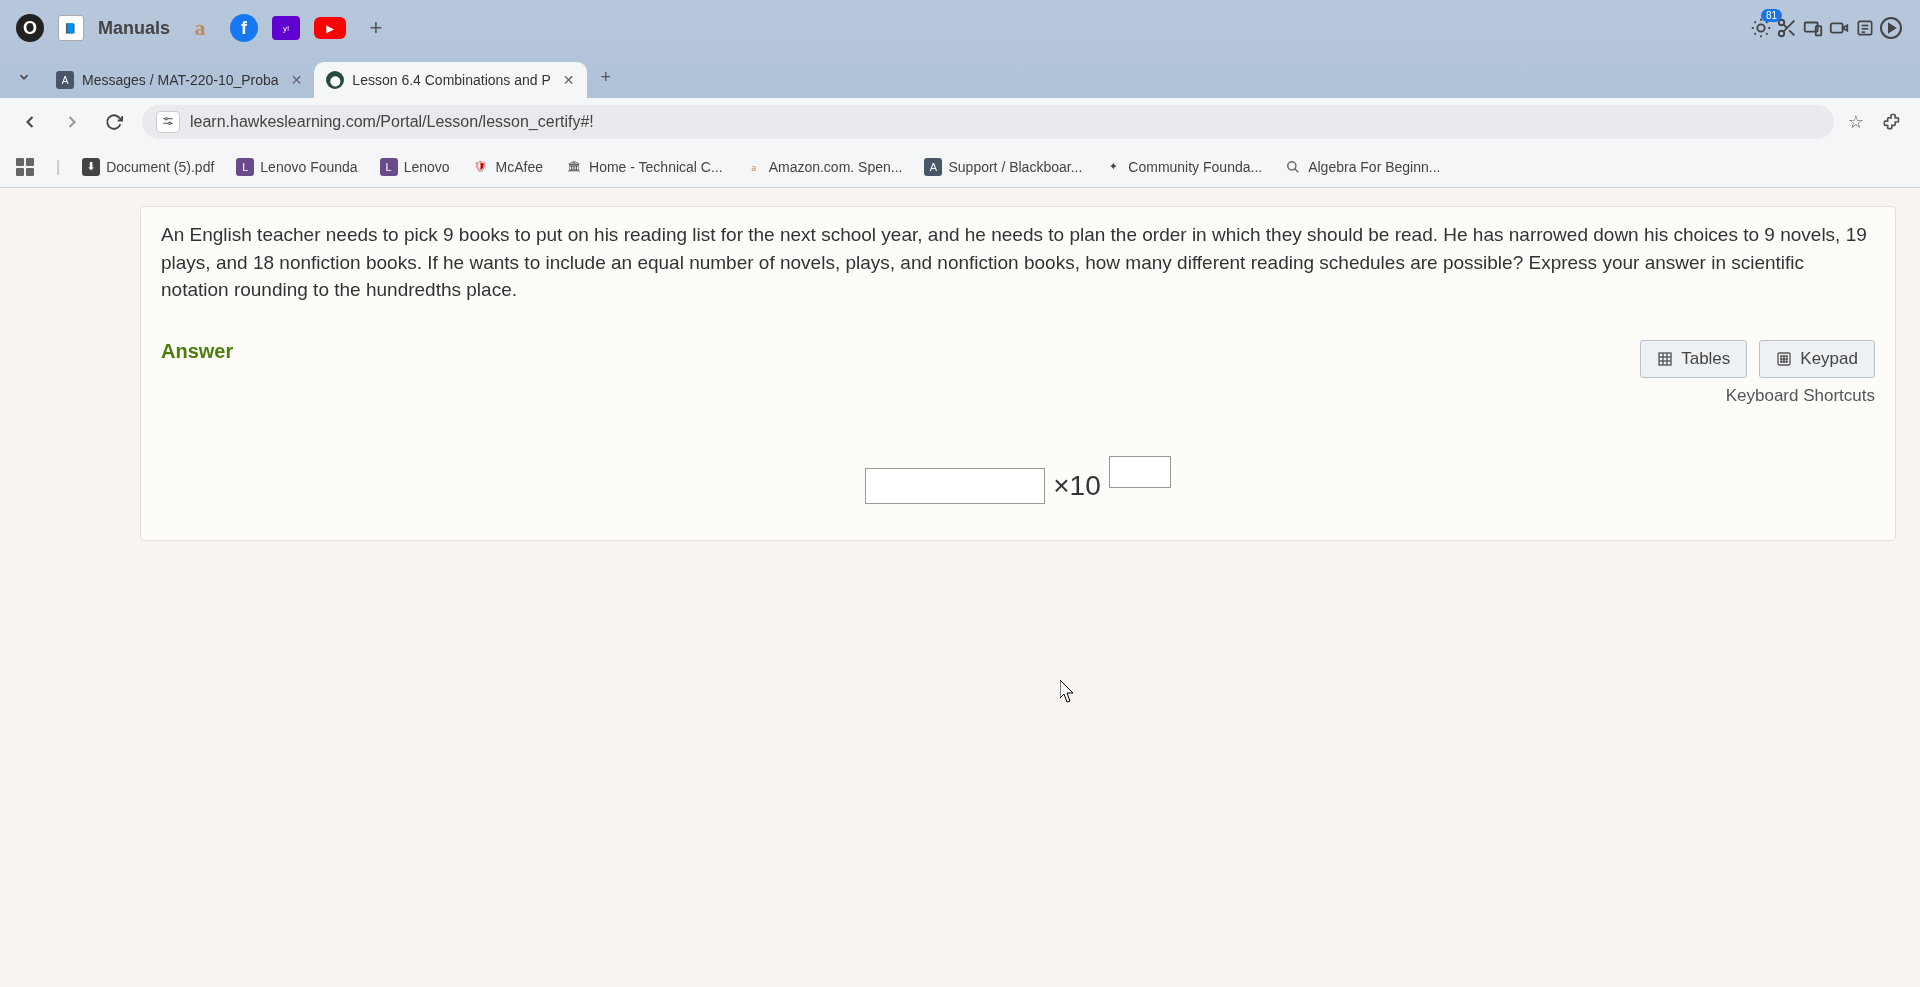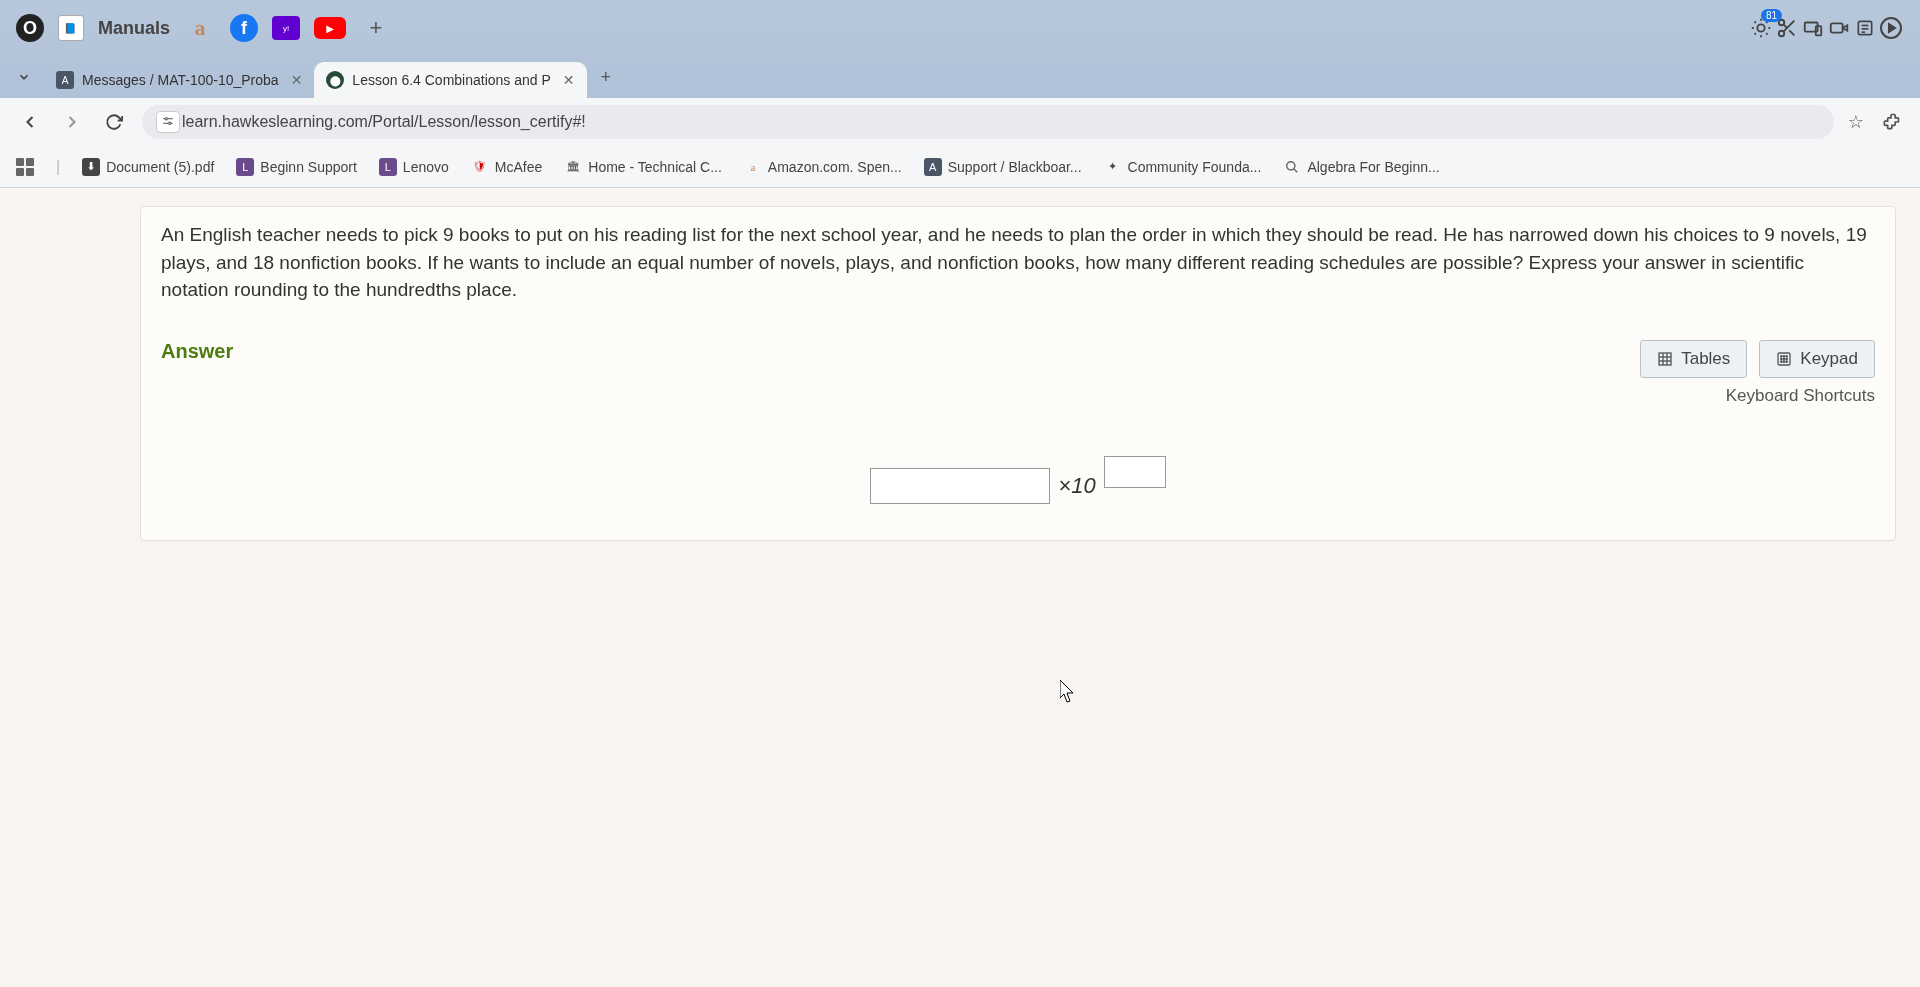--- a/index.html
+++ b/index.html
@@ -35,21 +35,21 @@
 .tab.active { background: #f5f6f8; }
 .tab.inactive { background: transparent; }
 .tab .favicon { width: 18px; height: 18px; background: #4a5568; border-radius: 3px; display:flex; align-items:center; justify-content:center; color:#fff; font-size:10px; }
 .tab .favicon.hawks { background: #2a4a3a; border-radius: 50%; }
 .tab .close { color: #666; font-size: 14px; margin-left: 4px; }
 .tab-plus { font-size: 18px; color: #555; padding: 0 14px; align-self: center; }
 
 
 .url-row { background: #f5f6f8; height: 48px; display: flex; align-items: center; padding: 0 16px; gap: 14px; }
 .nav-btn { width: 28px; height: 28px; display:flex; align-items:center; justify-content:center; color:#444; font-size: 18px; border-radius: 50%; }
-.addr-bar { flex: 1; height: 34px; background: #e8eaed; border-radius: 18px; display: flex; align-items: center; padding: 0 14px; gap: 2px; color: #444; font-size: 16px; }
+.addr-bar { flex: 1; height: 34px; background: #e8eaed; border-radius: 18px; display: flex; align-items: center; padding: 0 14px; gap: 10px; color: #444; font-size: 16px; }
 .site-badge { background:#fff; border-radius:4px; padding:2px 4px; font-size:11px; border:1px solid #ccc; }
 .url-text { color: #444; }
 .url-actions { margin-left: auto; display: flex; gap: 14px; align-items: center; }
 .star { font-size: 18px; color: #555; }
 
 
 .bookmarks { background: #f5f6f8; height: 42px; display: flex; align-items: center; padding: 0 16px; gap: 22px; border-bottom: 1px solid #d0d4da; }
 .bm { display: flex; align-items: center; gap: 6px; font-size: 14px; color: #444; }
 .bm .ico { width: 18px; height: 18px; border-radius: 3px; display:flex; align-items:center; justify-content:center; font-size:11px; }
 .apps-grid { width:18px; height:18px; display:grid; grid-template-columns:repeat(2,1fr); grid-template-rows:repeat(2,1fr); gap:2px; }
@@ -65,21 +65,21 @@
 .answer-section { margin-top: 36px; }
 .answer-header { display: flex; align-items: flex-start; }
 .answer-title { font-size: 20px; font-weight: 700; color: #4d7c0f; text-align: center; }
 .answer-tools { margin-left: auto; display: flex; flex-direction: column; align-items: flex-end; gap: 8px; }
 .tool-row { display: flex; gap: 12px; }
 .tool-btn { border: 1px solid #b8c0c8; background: #eef1f4; padding: 8px 16px; font-size: 17px; color: #444; border-radius: 3px; display: flex; align-items: center; gap: 8px; cursor: pointer; }
 .kbs { font-size: 17px; color: #555; }
 
 .answer-input-area { display: flex; justify-content: center; align-items: center; margin-top: 50px; gap: 8px; }
 .mantissa-box { width: 180px; height: 36px; border: 1px solid #999; background: #fff; }
-.times10 { font-size: 22px; color: #333; margin: 0 0; font-style: italic; }
+.times10 { font-size: 28px; color: #333; margin: 0 0; }
 .exp-box { width: 62px; height: 32px; border: 1px solid #999; background: #fff; margin-bottom: 28px; }
 
 .cursor { position: absolute; left: 1060px; top: 680px; font-size: 20px; color: #222; pointer-events: none; }
 </style>
 </head>
 <body>
 
 <div class="browser-chrome">
 
   <div class="top-toolbar">
@@ -140,21 +140,21 @@
   </div>
 
   <div class="tab-strip">
     <div class="tab-pre">
       <svg width="14" height="14" viewBox="0 0 24 24" fill="none" stroke="#444" stroke-width="3">
           <polyline points="6 9 12 15 18 9"></polyline>
         </svg>
     </div>
     <div class="tab inactive">
       <div class="favicon">A</div>
-      <span>Messages / MAT-100-10_Proba</span>
+      <span>Messages / MAT-220-10_Proba</span>
       <span class="close">✕</span>
     </div>
     <div class="tab active">
       <div class="favicon hawks">⬤</div>
       <span>Lesson 6.4 Combinations and P</span>
       <span class="close">✕</span>
     </div>
     <div class="tab-plus">+</div>
   </div>
 
@@ -205,21 +205,21 @@
           <span></span>
         </div>
     </div>
     <span class="sep">|</span>
     <div class="bm">
       <span class="ico" style="background:#444;color:#fff">⬇</span>
       <span>Document (5).pdf</span>
     </div>
     <div class="bm">
       <span class="ico" style="background:#6a4a8a;color:#fff">L</span>
-      <span>Beginn Support</span>
+      <span>Lenovo Founda</span>
     </div>
     <div class="bm">
       <span class="ico" style="background:#6a4a8a;color:#fff">L</span>
       <span>Lenovo</span>
     </div>
     <div class="bm">
       <span class="ico" style="color:#c00">🛡</span>
       <span>McAfee</span>
     </div>
     <div class="bm">

